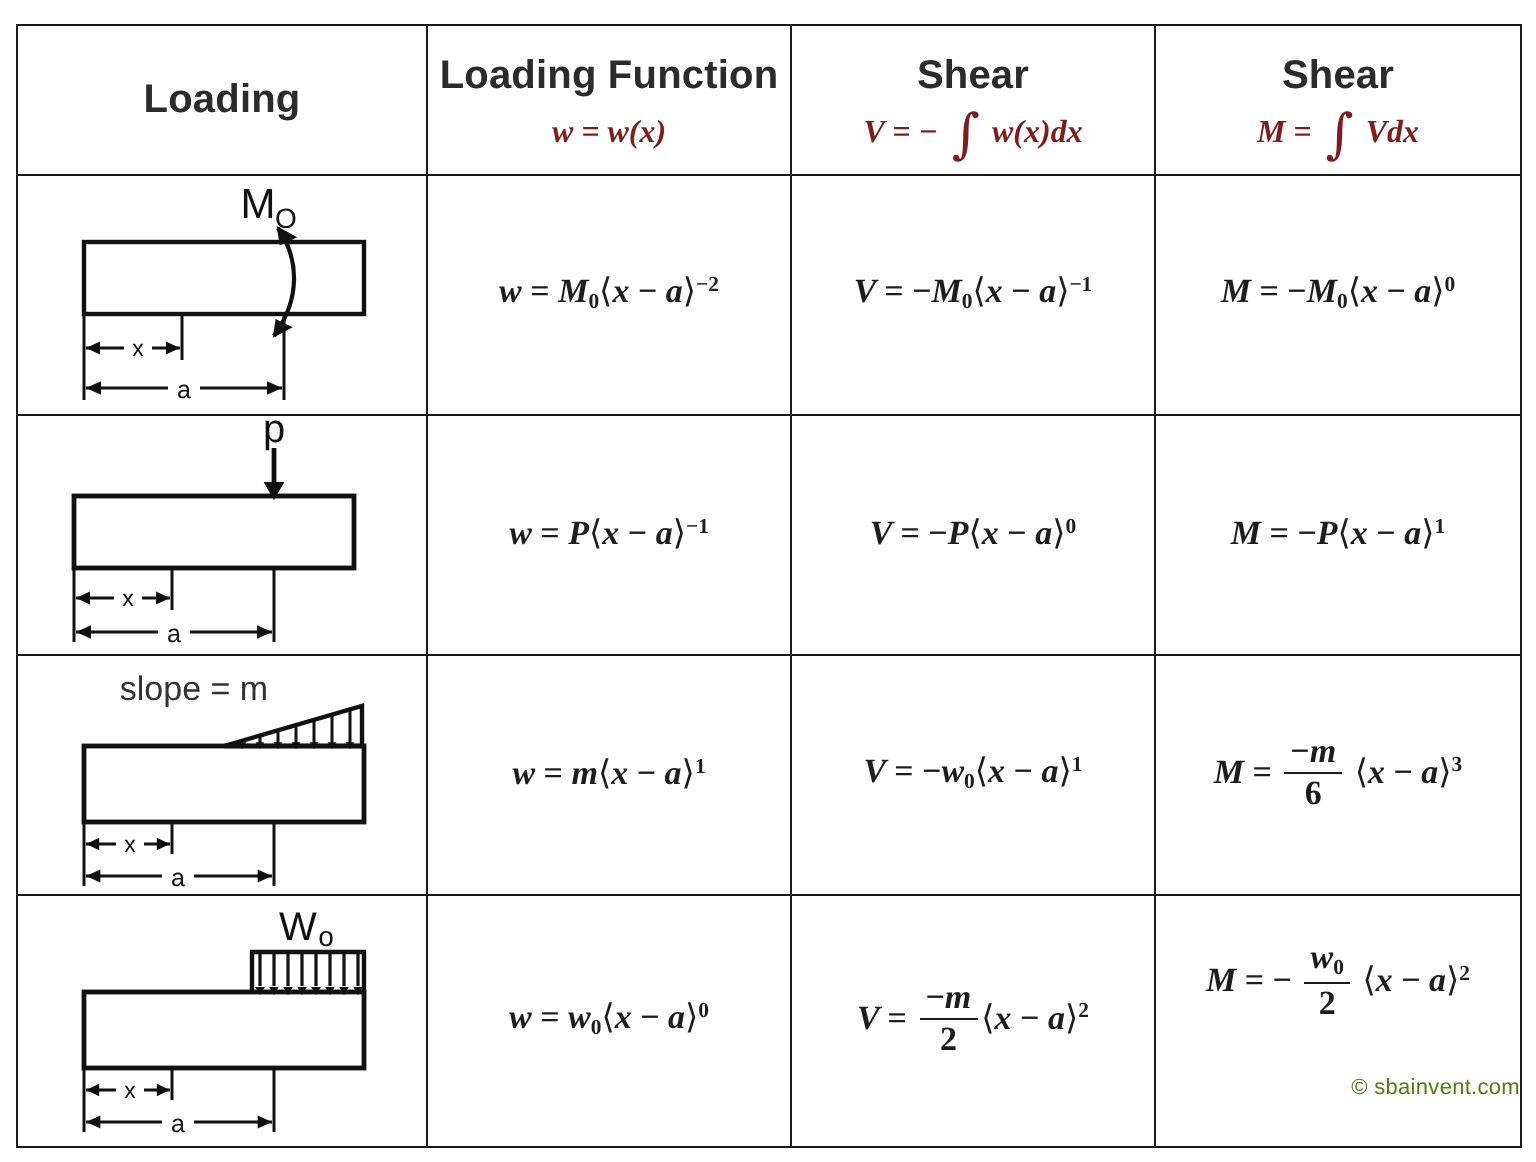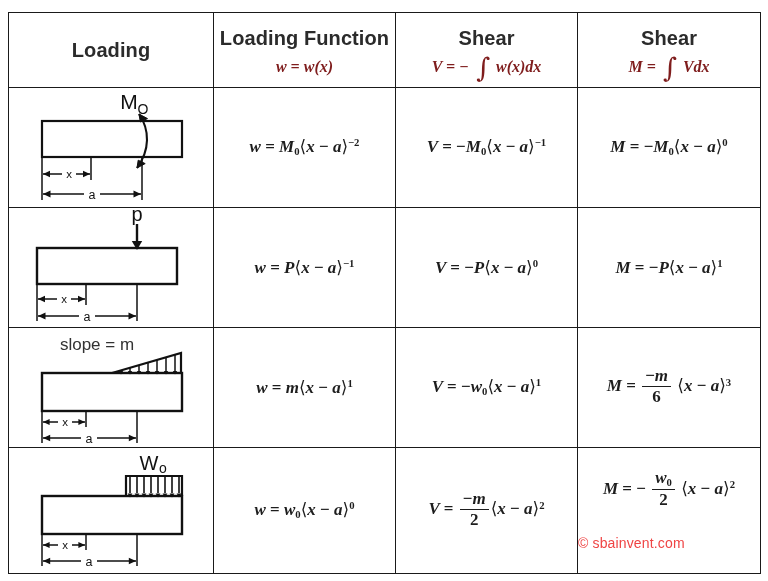--- a/index.html
+++ b/index.html
@@ -124,26 +124,26 @@
 
   
   .dcell {
     position: relative;
     height: 119px;
     padding: 0;
   }
   .dcell svg { display: block; }
 
   .credit {
-    text-align: left;
+    text-align: right;
     font-family: "Liberation Sans", sans-serif;
     font-style: normal;
     font-weight: normal;
-    font-size: 14px;
-    color: #ef4444;
+    font-size: 11px;
+    color: #4d7c0f;
     margin-top: 26px;
     letter-spacing: .15px;
   }
 
   .moment-cell-last { position: relative; }
 </style>
 </head>
 <body>
 
 <div id="sheet">

